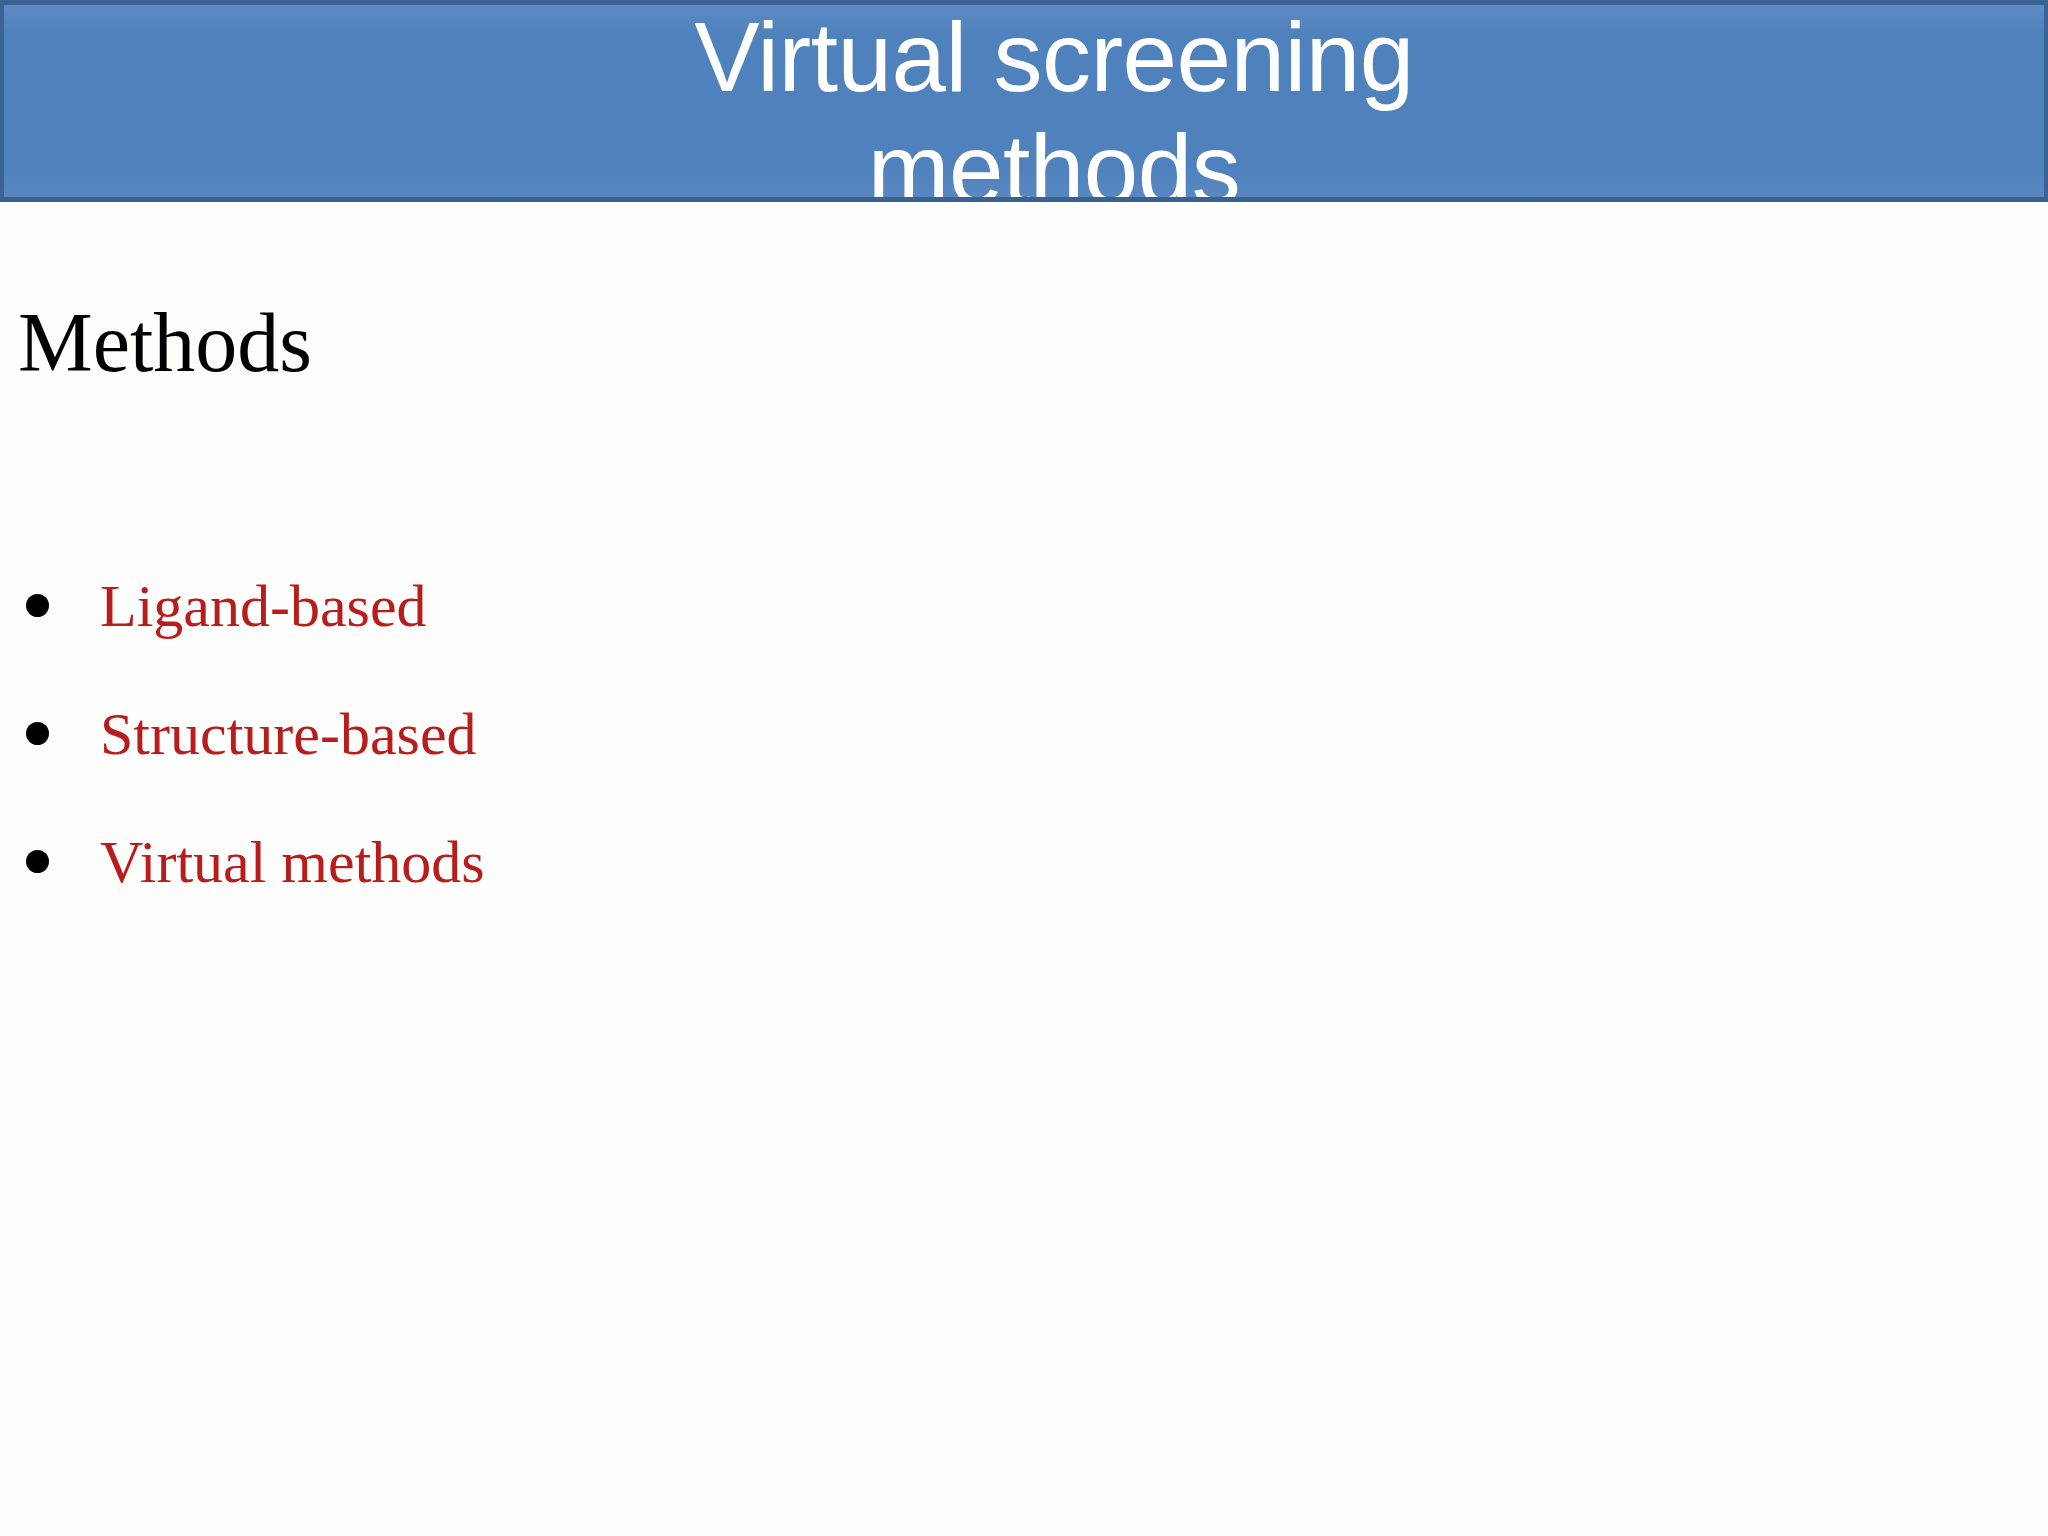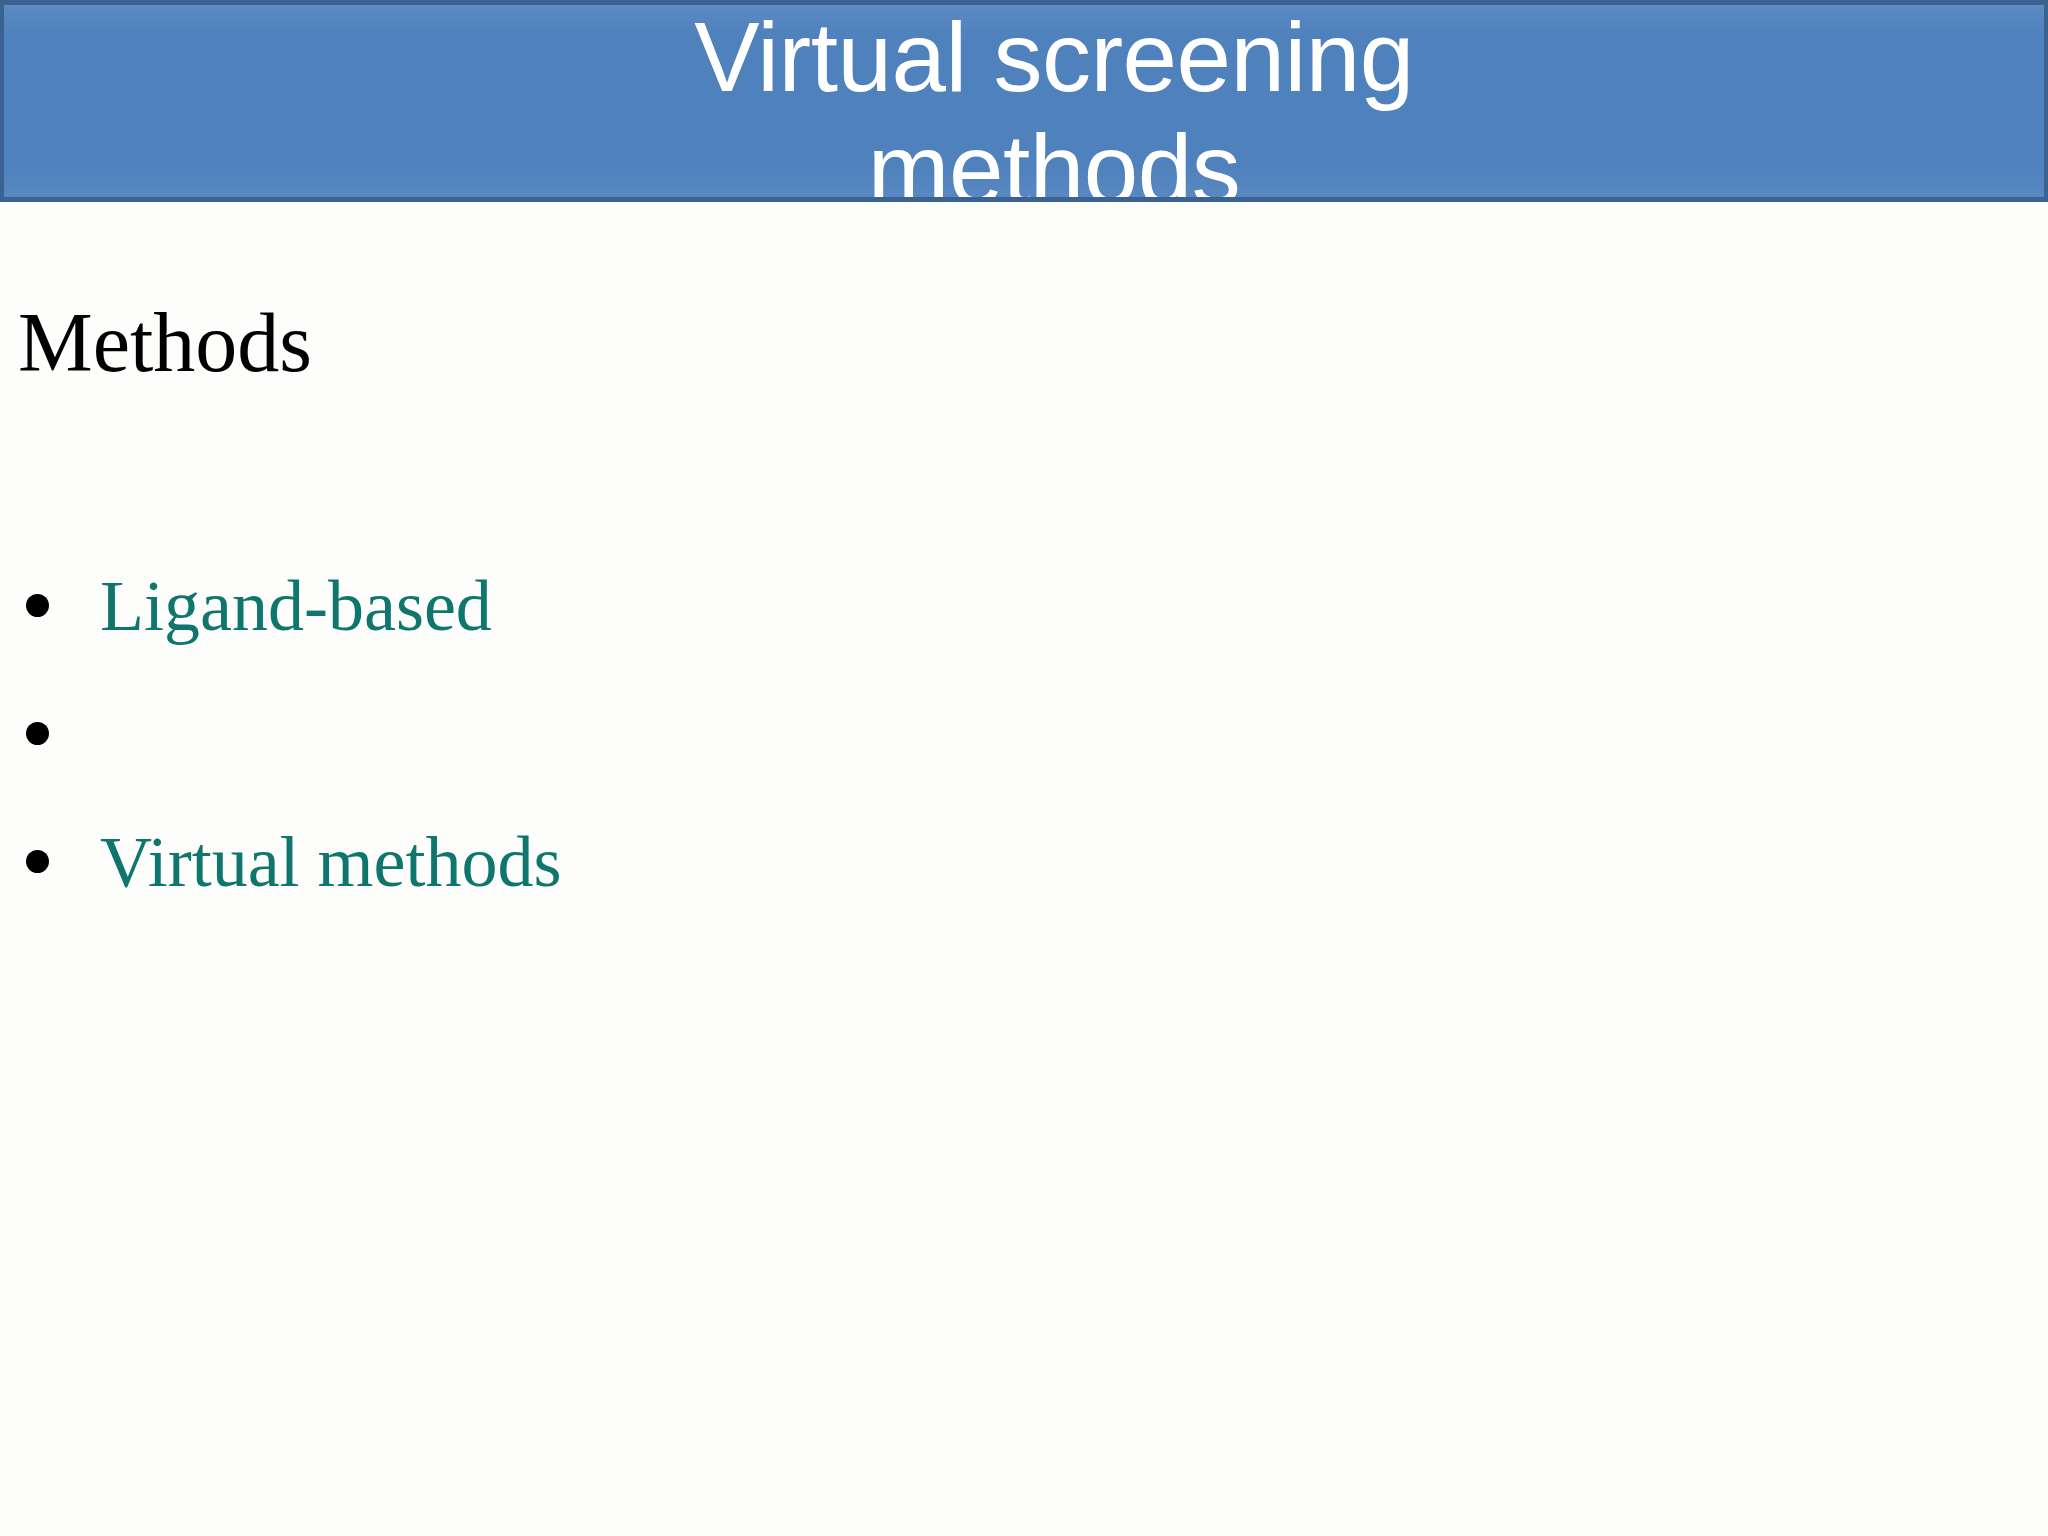--- a/index.html
+++ b/index.html
@@ -101,23 +101,23 @@
     padding: 0;
     list-style: none;
   }
 
   .bullet-item {
     position: relative;
     display: block;
     height: 128px;
     padding-left: 100px;
     font-family: "Liberation Serif", "DejaVu Serif", serif;
-    font-size: 72px;
+    font-size: 60px;
     line-height: 104px;
-    color: #0f766e;
+    color: #b91c1c;
     white-space: nowrap;
   }
 
   .bullet-marker {
     position: absolute;
     left: 26px;
     top: 40px;
     width: 23px;
     height: 23px;
     background: #000000;
@@ -144,20 +144,21 @@
 
     <ul class="bullet-list">
 
       <li class="bullet-item">
         <span class="bullet-marker"></span>
         <span class="bullet-label">Ligand-based</span>
       </li>
 
       <li class="bullet-item">
         <span class="bullet-marker"></span>
+        <span class="bullet-label">Structure-based</span>
       </li>
 
       <li class="bullet-item">
         <span class="bullet-marker"></span>
         <span class="bullet-label">Virtual methods</span>
       </li>
 
     </ul>
 
   </div>

